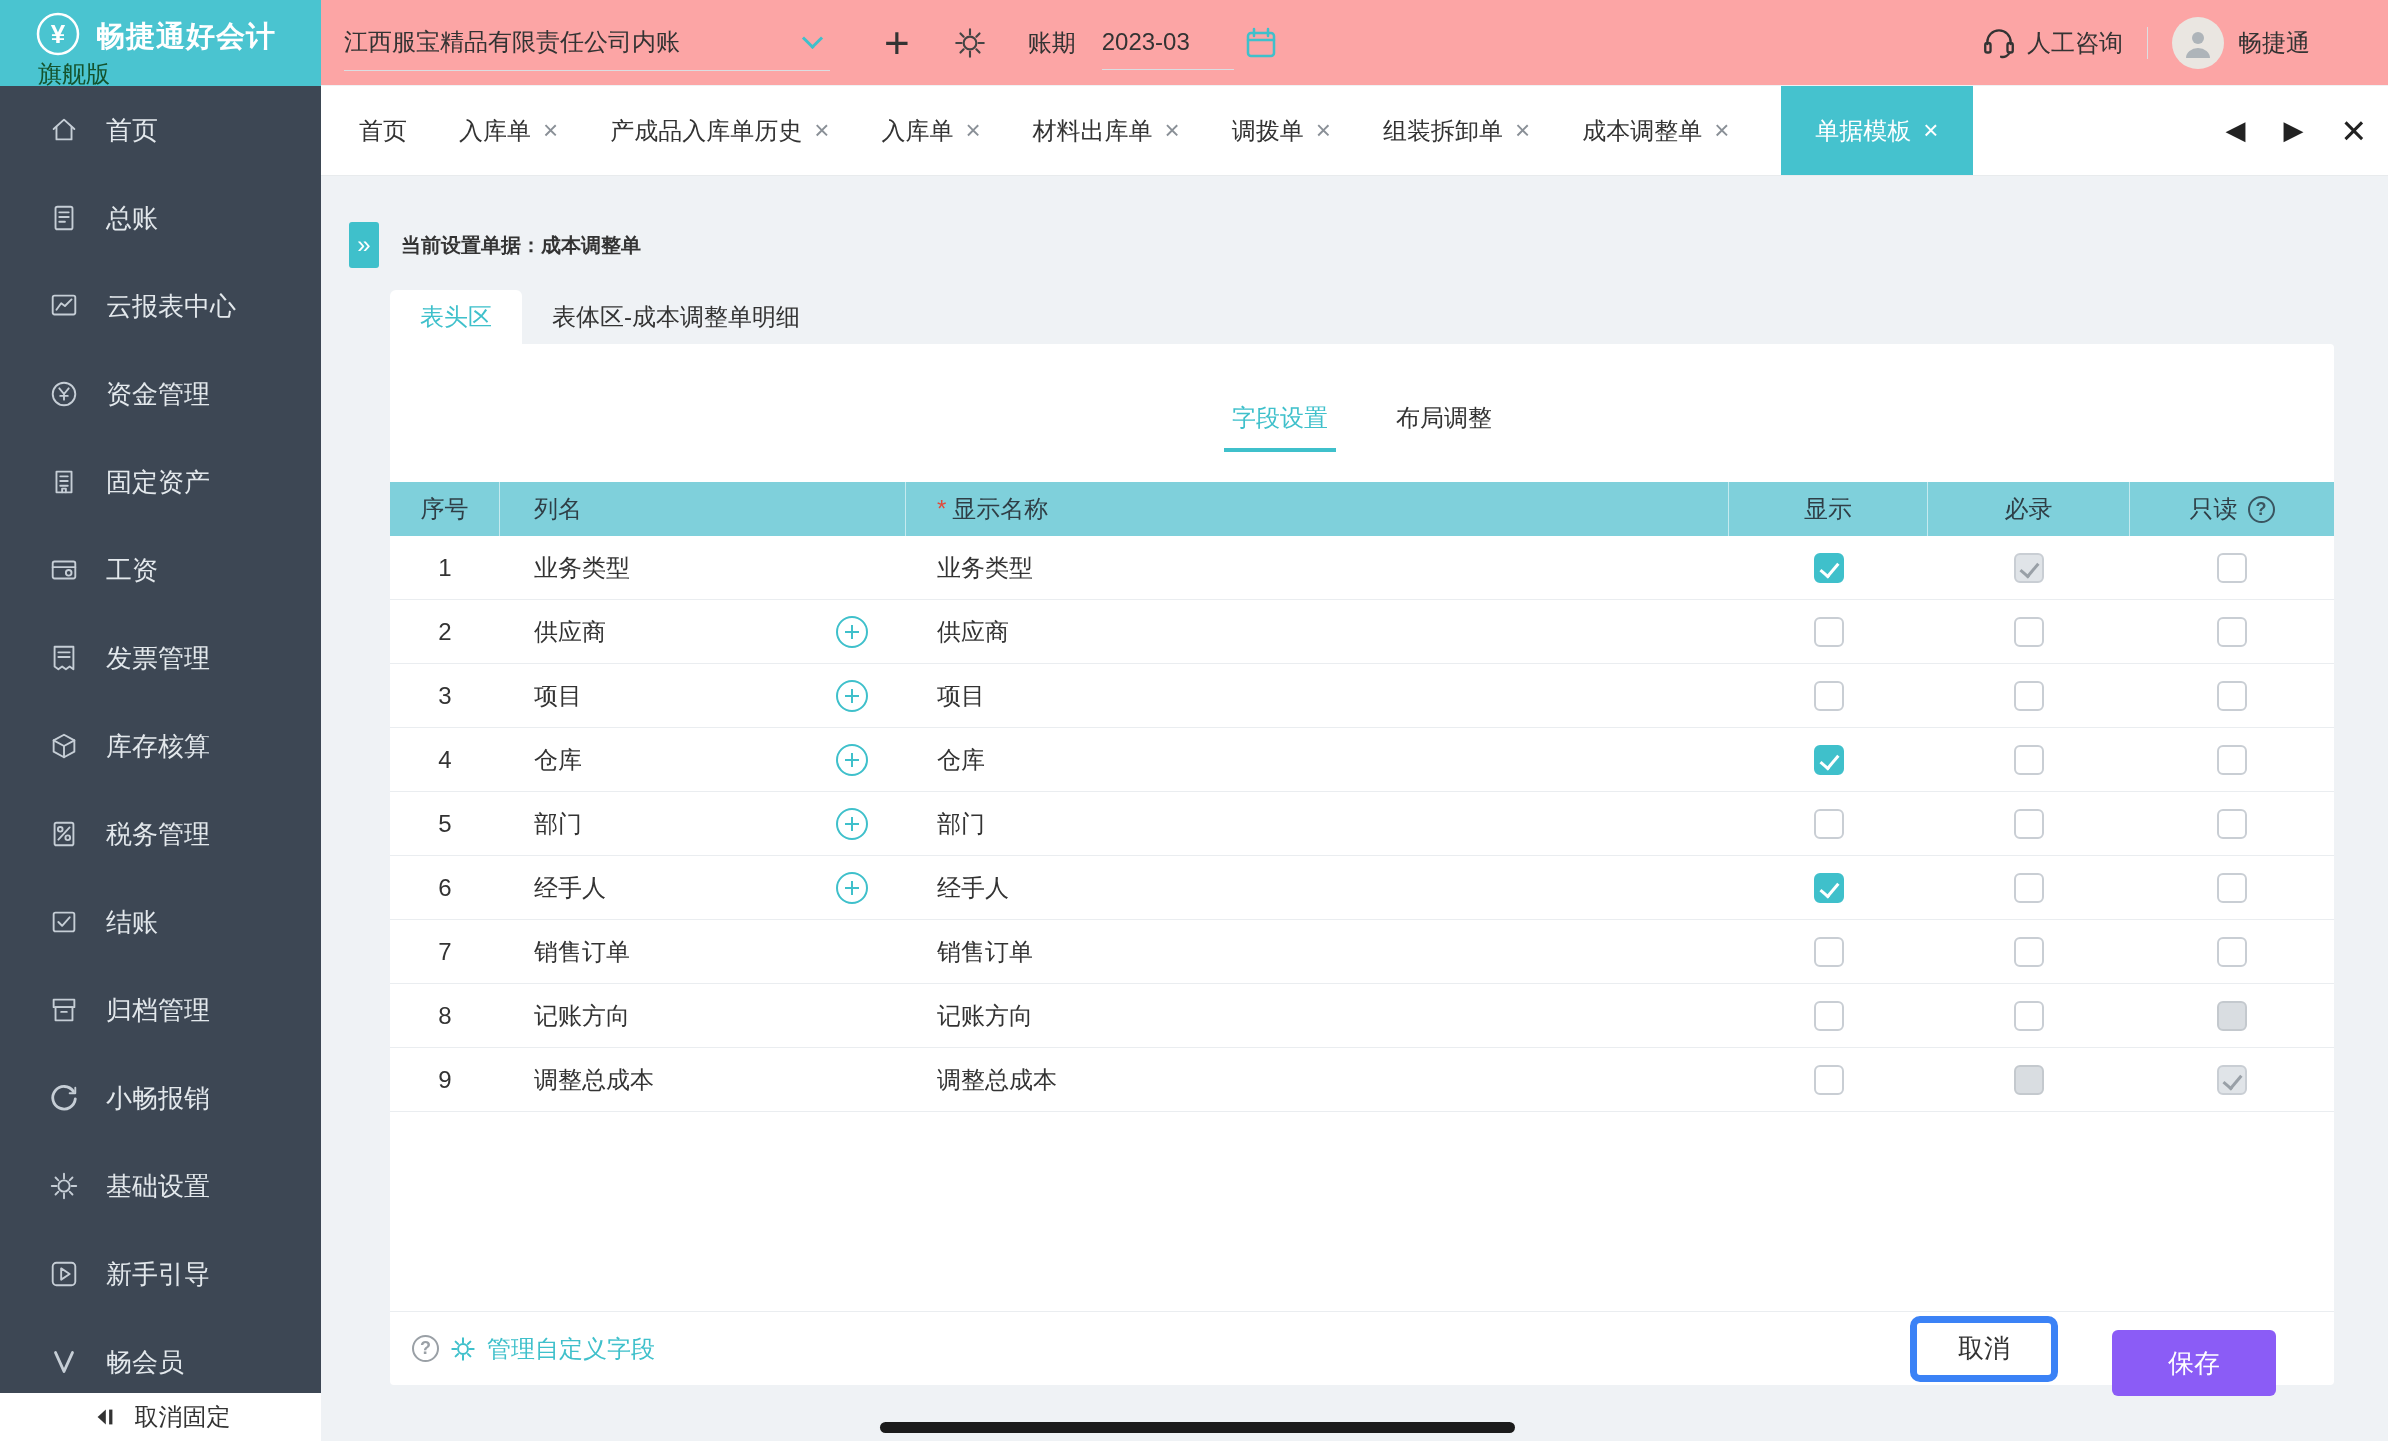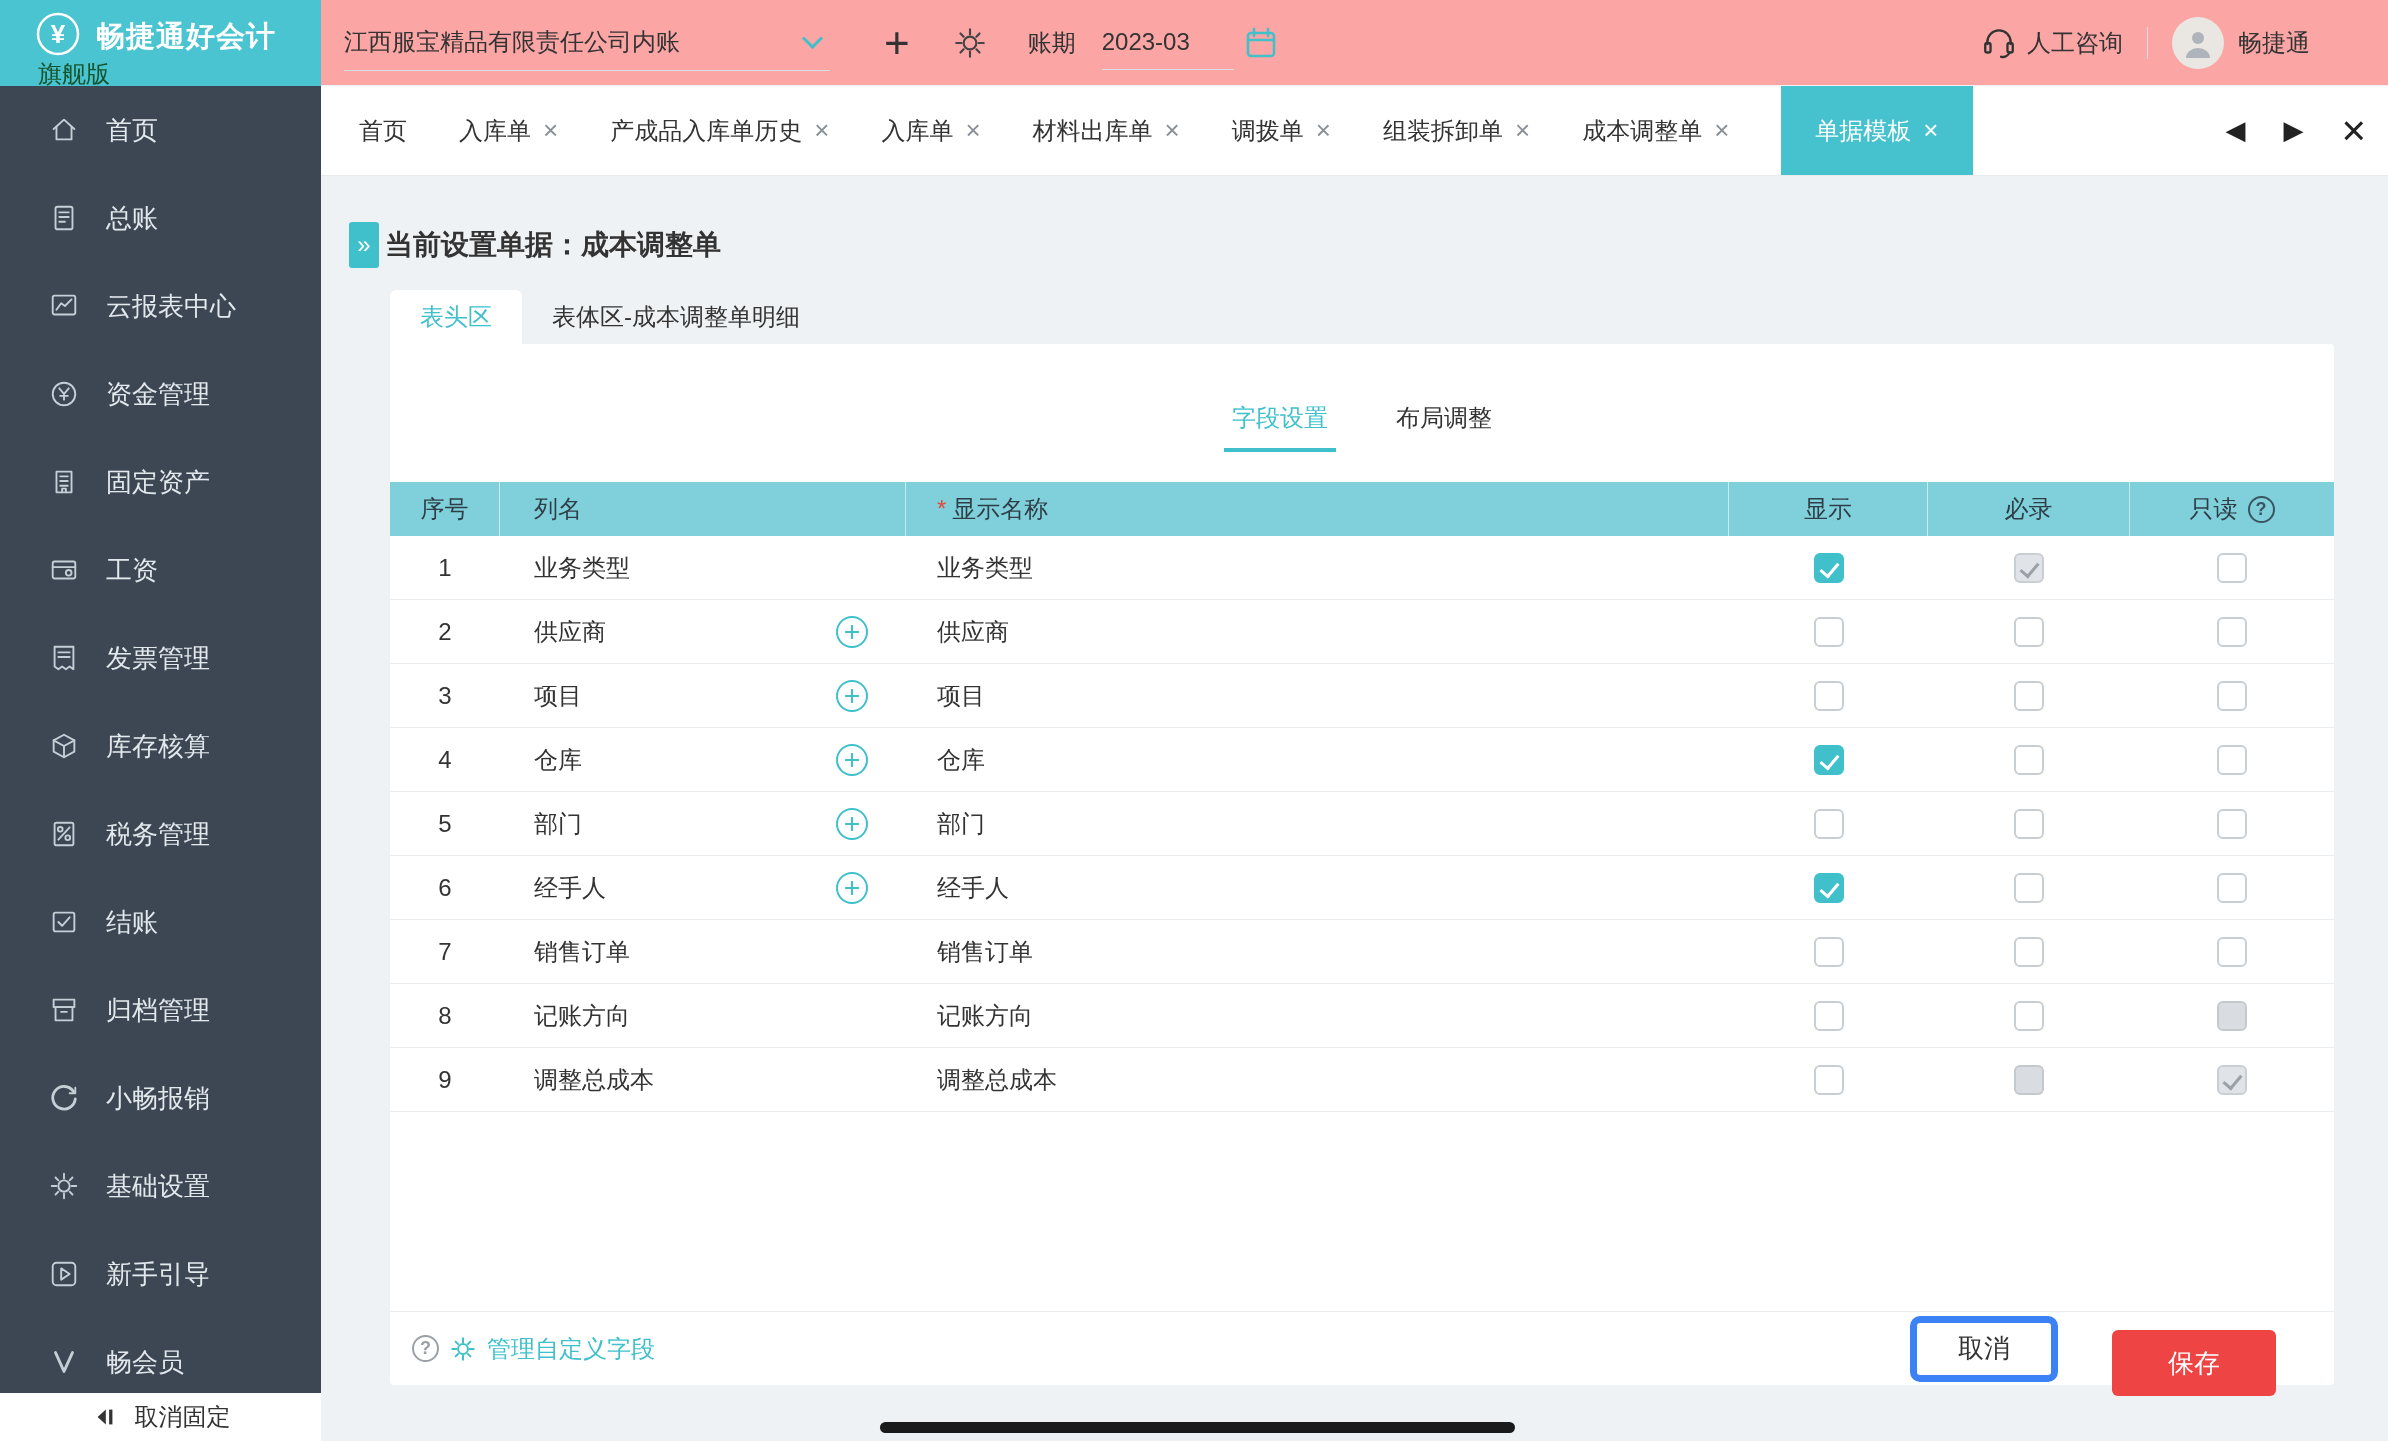--- a/index.html
+++ b/index.html
@@ -44,21 +44,21 @@
   .tab.active { background:#45C2CE; color:#fff; padding:0 34px; margin-right:0; }
   .tab.active .tx { color:#fff; }
   .tab-controls { margin-left:auto; display:flex; align-items:center; gap:38px; padding-right:22px; }
   .tab-arrow { font-size:26px; color:#222; cursor:pointer; }
   .tab-close-all { font-size:42px; color:#222; line-height:1; cursor:pointer; }
 
   
   .content { position:absolute; left:321px; top:176px; right:0; bottom:0; background:#EFF2F5; }
   .doc-row { position:absolute; top:46px; left:28px; height:46px; display:flex; align-items:center; gap:6px; }
   .expand-handle { width:30px; height:46px; background:#3FC0CB; color:#fff; font-size:24px; display:flex; align-items:center; justify-content:center; border-radius:3px; cursor:pointer; }
-  .doc-label { margin-left:0; font-size:28px; font-weight:600; color:#333; }
+  .doc-label { margin-left:16px; font-size:20px; font-weight:600; color:#333; }
   .region-tabs { position:absolute; top:114px; left:69px; display:flex; }
   .rtab { height:54px; display:flex; align-items:center; padding:0 30px; font-size:24px; color:#333; cursor:pointer; }
   .rtab.active { background:#fff; color:#3FC0CB; border-radius:6px 6px 0 0; }
 
   .card { position:absolute; top:168px; left:69px; width:1944px; height:1041px; background:#fff; border-radius:0 4px 4px 4px; }
   .inner-tabs { position:absolute; top:58px; left:0; right:0; display:flex; justify-content:center; gap:52px; }
   .itab { font-size:24px; color:#333; padding:0 8px 14px; cursor:pointer; }
   .itab.active { color:#3FC0CB; border-bottom:4px solid #3FC0CB; }
 
   .ttable { position:absolute; top:138px; left:0; right:0; }
@@ -89,21 +89,21 @@
   .cb.disabled-checked::after { content:""; position:absolute; left:8px; top:4px; width:8px; height:15px; border-right:3px solid #99A0A7; border-bottom:3px solid #99A0A7; transform:rotate(40deg); }
   .cb.disabled-unchecked { background:#D9DDE1; border-color:#C4C9CE; }
 
   .cfoot { position:absolute; left:0; right:0; bottom:0; height:74px; border-top:1px solid #EAEDF0; display:flex; align-items:center; justify-content:space-between; padding:0 58px 0 22px; }
   .fleft { display:flex; align-items:center; gap:10px; }
   .qcircle { width:27px; height:27px; border:2px solid #9AA0A6; border-radius:50%; font-size:18px; color:#9AA0A6; display:inline-flex; align-items:center; justify-content:center; font-weight:700; cursor:pointer; }
   .foot-gear { width:28px; height:28px; cursor:pointer; }
   .flink { font-size:24px; color:#3FC0CB; text-decoration:none; cursor:pointer; }
   .fright { display:flex; align-items:center; gap:54px; }
   .btn-cancel { width:148px; height:66px; background:#fff; border:7px solid #3b82f6; border-radius:10px; font-size:26px; color:#333; font-family:inherit; cursor:pointer; }
-  .btn-save { width:164px; height:66px; background:#ef4444; border:none; border-radius:6px; font-size:26px; color:#fff; font-family:Liberation Sans, sans-serif; cursor:pointer;margin-top:29px; }
+  .btn-save { width:164px; height:66px; background:#8b5cf6; border:none; border-radius:6px; font-size:26px; color:#fff; font-family:Liberation Sans, sans-serif; cursor:pointer;margin-top:29px; }
 
   .hthumb { position:absolute; left:559px; bottom:8px; width:635px; height:11px; background:#1B1B1B; border-radius:6px; cursor:pointer; }
 </style>
 </head>
 <body>
 
 <div class="app">
 
   <aside class="sidebar">
     <div class="logo">

